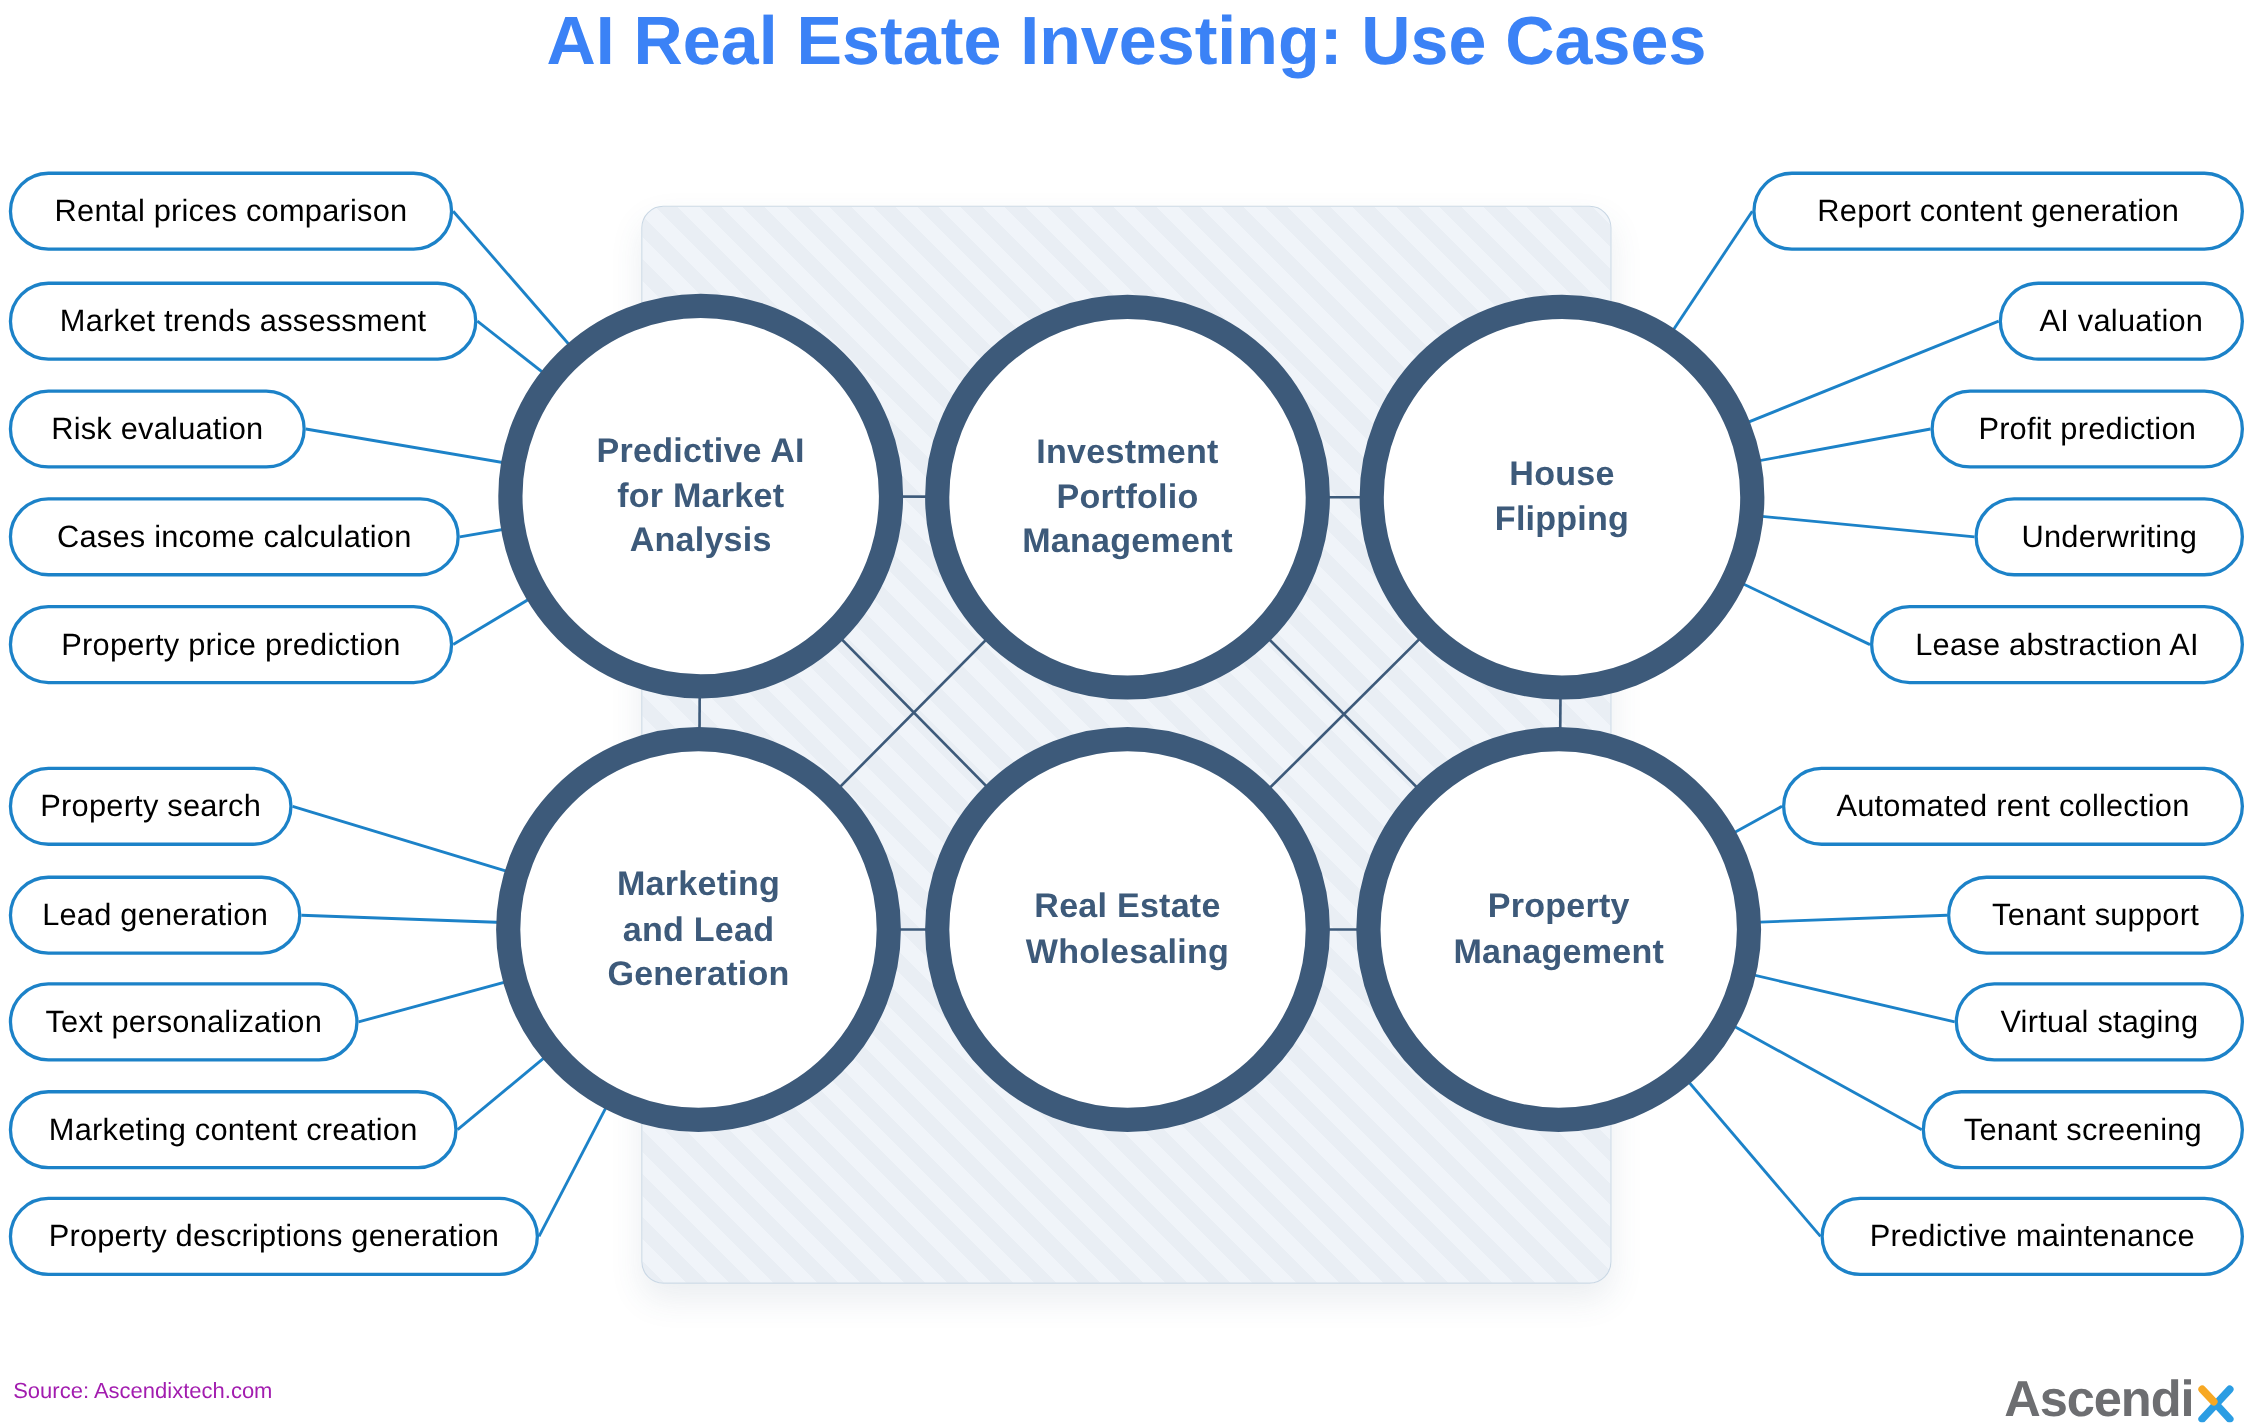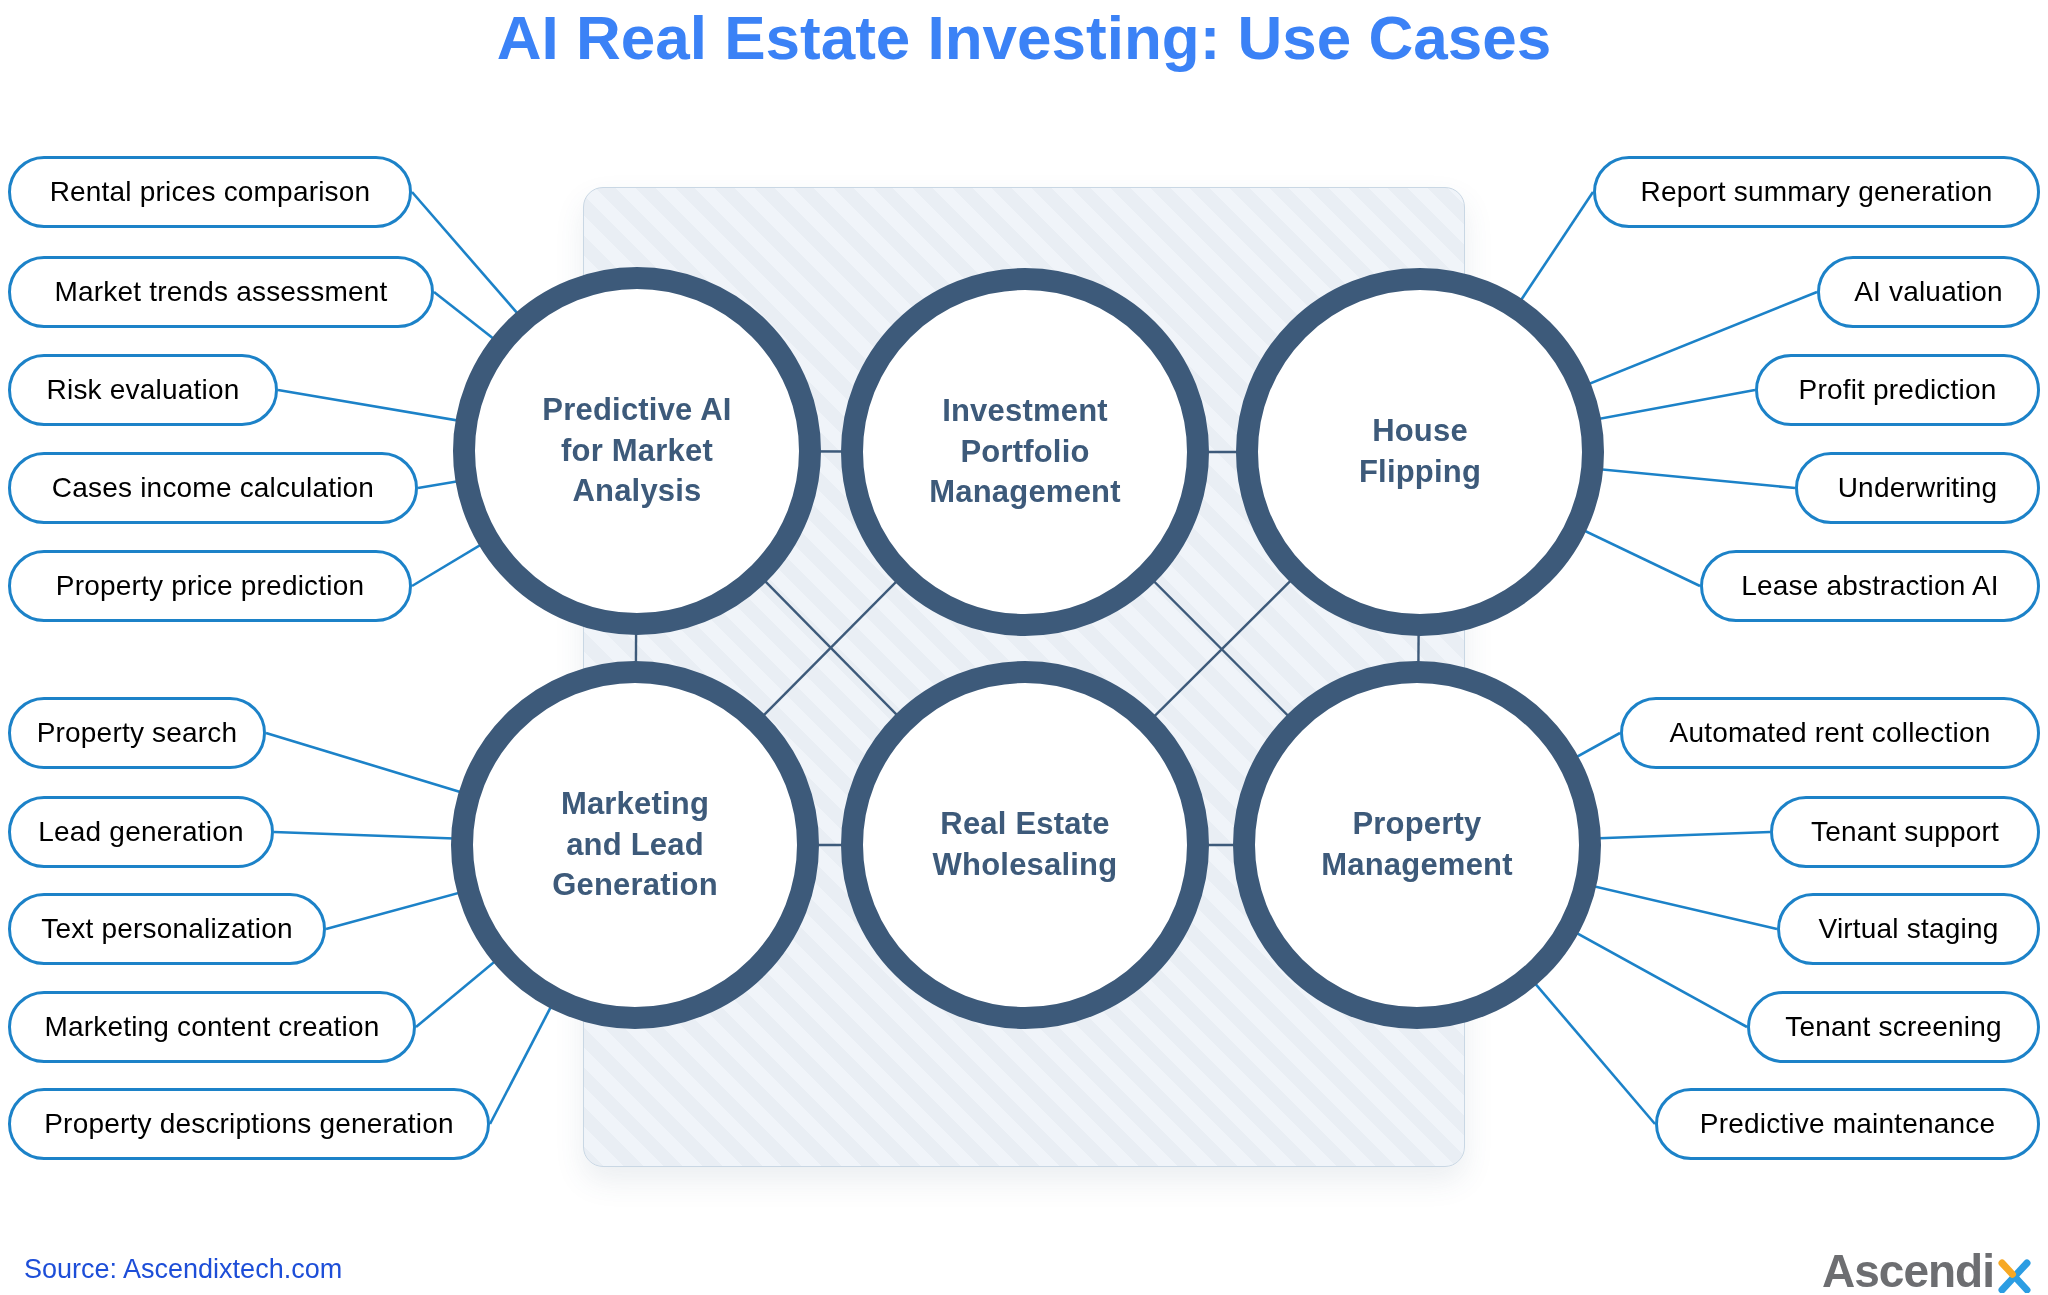--- a/index.html
+++ b/index.html
@@ -49,21 +49,21 @@
     background:#ffffff;
     display:flex;align-items:center;justify-content:center;
     z-index:4;
   }
   .pill .pill-label{
     font-size:28px;color:#000000;white-space:nowrap;letter-spacing:0.2px;
   }
 
   .source-caption{
     position:absolute;left:12px;top:1254px;
-    font-size:27px;color:#1d4ed8;z-index:5;margin-left:12px;
+    font-size:20px;color:#a21caf;z-index:5;
   }
 
   .brand{
     position:absolute;right:16px;top:1244px;
     display:flex;align-items:center;z-index:5;
   }
   .brand .brand-text{
     font-size:46px;font-weight:bold;color:#6d6e71;letter-spacing:-1px;
   }
   .brand svg{display:block;margin-left:2px;margin-top:6px;}
@@ -173,21 +173,21 @@
     <span class="pill-label">Text personalization</span>
   </div>
   <div class="pill" style="left:8px;top:991px;width:408px;">
     <span class="pill-label">Marketing content creation</span>
   </div>
   <div class="pill" style="left:8px;top:1088px;width:482px;">
     <span class="pill-label">Property descriptions generation</span>
   </div>
 
   <div class="pill" style="left:1593px;top:156px;width:447px;">
-    <span class="pill-label">Report summary generation</span>
+    <span class="pill-label">Report content generation</span>
   </div>
   <div class="pill" style="left:1817px;top:256px;width:223px;">
     <span class="pill-label">AI valuation</span>
   </div>
   <div class="pill" style="left:1755px;top:354px;width:285px;">
     <span class="pill-label">Profit prediction</span>
   </div>
   <div class="pill" style="left:1795px;top:452px;width:245px;">
     <span class="pill-label">Underwriting</span>
   </div>

